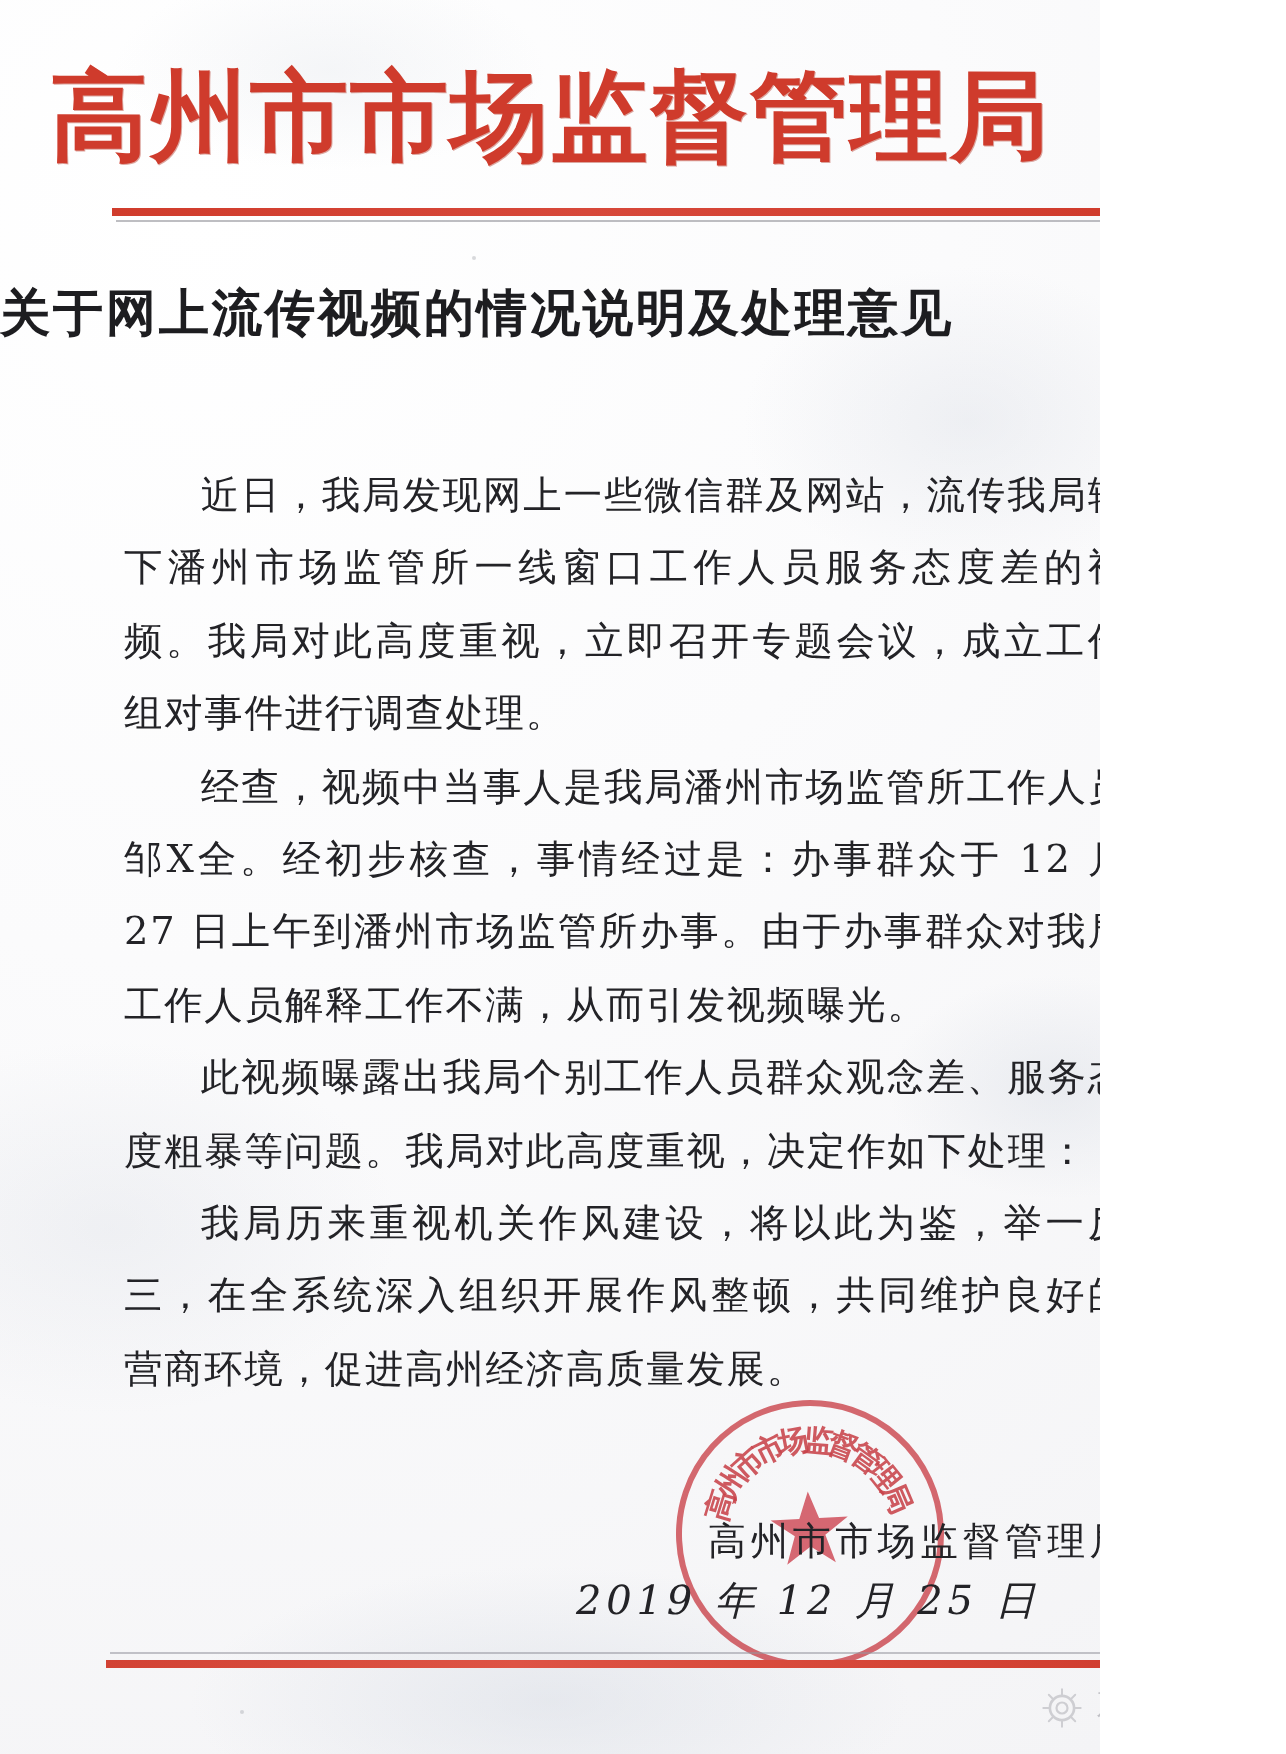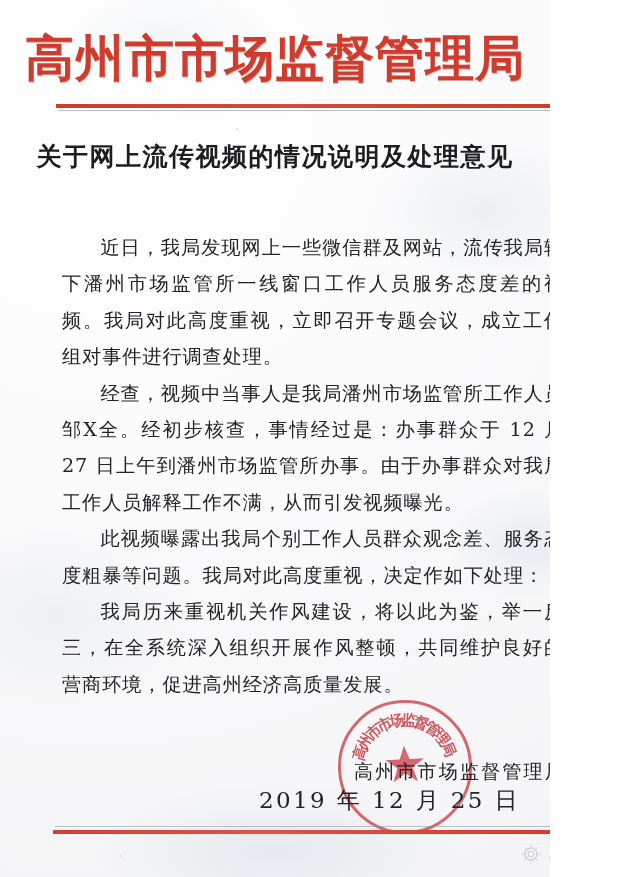--- a/index.html
+++ b/index.html
@@ -67,21 +67,20 @@
     top: 6px; left: 2px; right: 4px;
     height: 1.2px;
     background: rgba(150,150,156,0.62);
   }
 
   
   .doc-title {
     position: absolute;
     top: 140px;
     left: 0; right: 0;
-    text-align: center;
     font-family: "DejaVu Sans", "Liberation Sans", sans-serif;
     font-weight: bold;
     font-size: 25px;
     letter-spacing: 1.5px;
     color: #1d1d20;
     white-space: nowrap;
   }
 
   
   .body-block {
@@ -113,24 +112,25 @@
     font-family: "DejaVu Serif", "Liberation Serif", serif;
     color: #232327;
   }
   .sign-org {
     font-size: 19px;
     letter-spacing: 2.2px;
     line-height: 28px;
     padding-right: 18px;
   }
   .sign-date {
-    font-size: 23px;
+    font-size: 20px;
     letter-spacing: 2.4px;
     line-height: 30px;
     padding-right: 64px;
+    font-style: italic;
   }
 
   
   .seal {
     position: absolute;
     left: 338px;
     top: 700px;
     width: 128px;
     height: 128px;
     border-radius: 50%;

